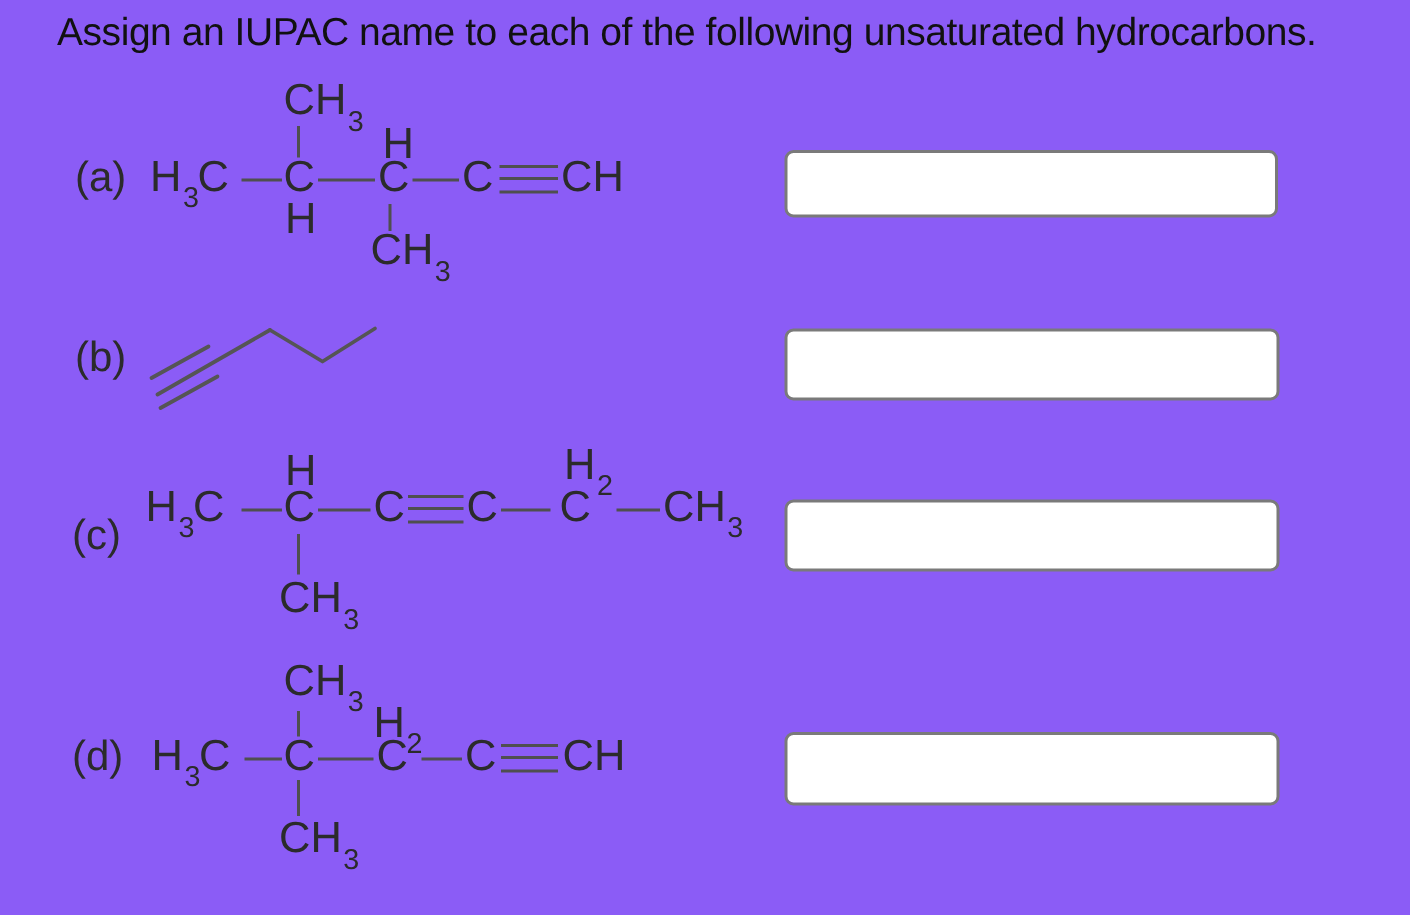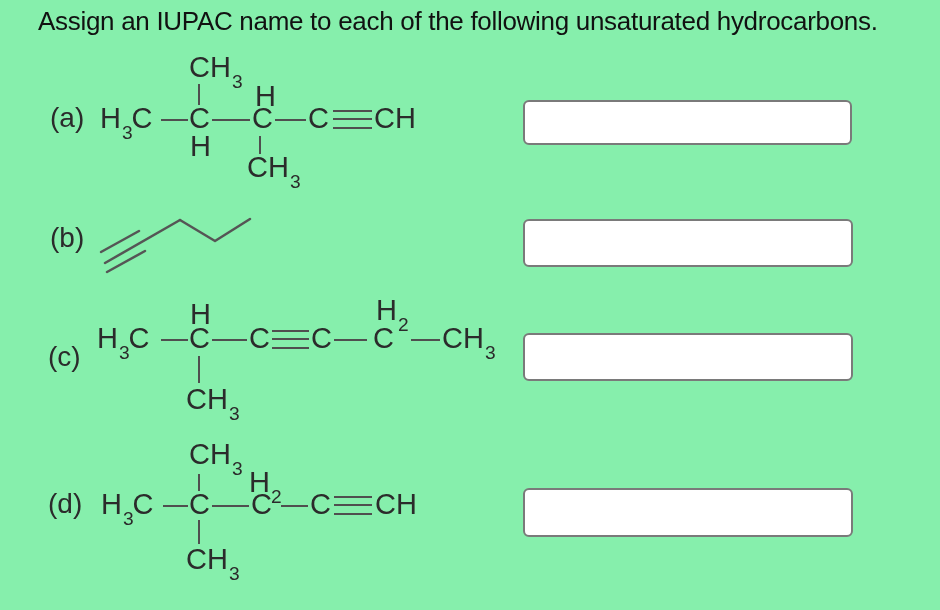--- a/index.html
+++ b/index.html
@@ -1,17 +1,17 @@
 <!DOCTYPE html>
 <html><head>
 <meta charset="utf-8">
 <style>
   html,body { margin:0; padding:0; background:#fff; }
   .page {
-    position:relative; width:940px; height:610px; background:#86efac;
+    position:relative; width:940px; height:610px; background:#8b5cf6;
     font-family:"Liberation Sans","DejaVu Sans",sans-serif; overflow:hidden;
   }
   .title {
     position:absolute; left:38px; top:6px; font-size:26px; letter-spacing:-0.3px;
     color:#111; white-space:nowrap;
   }
   .plabel { position:absolute; font-size:28px; line-height:1; color:#2b2b2b; }
   .atom   { position:absolute; font-size:29px; line-height:1; color:#2b2b2b; white-space:nowrap; }
   .atom sub { font-size:66%; line-height:1; position:relative; top:0.22em; left:1px; }
   .hbond  { position:absolute; border-top:2.6px solid #4f4f4f; }

